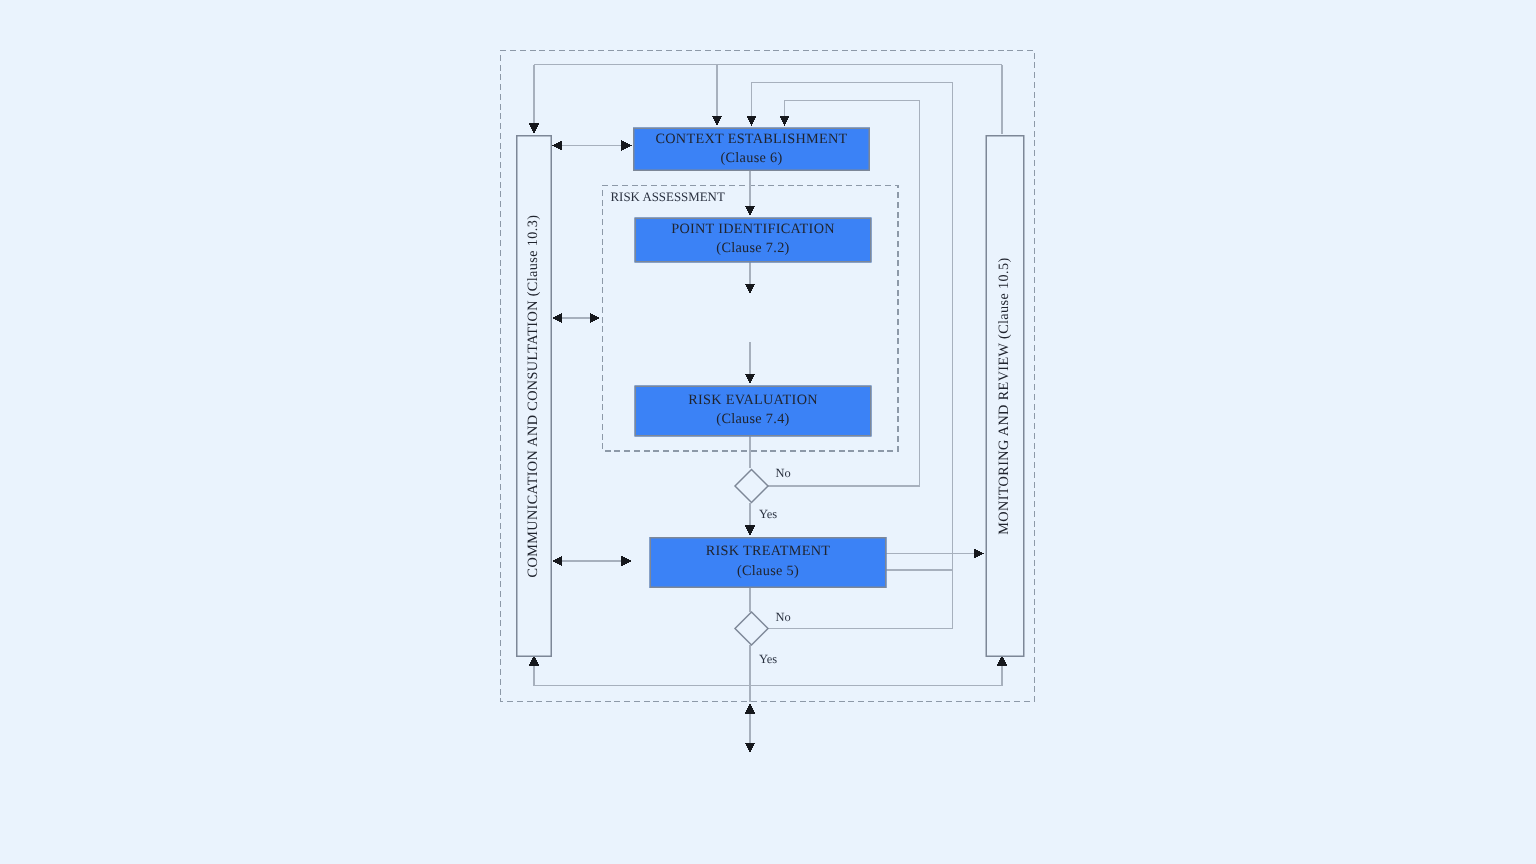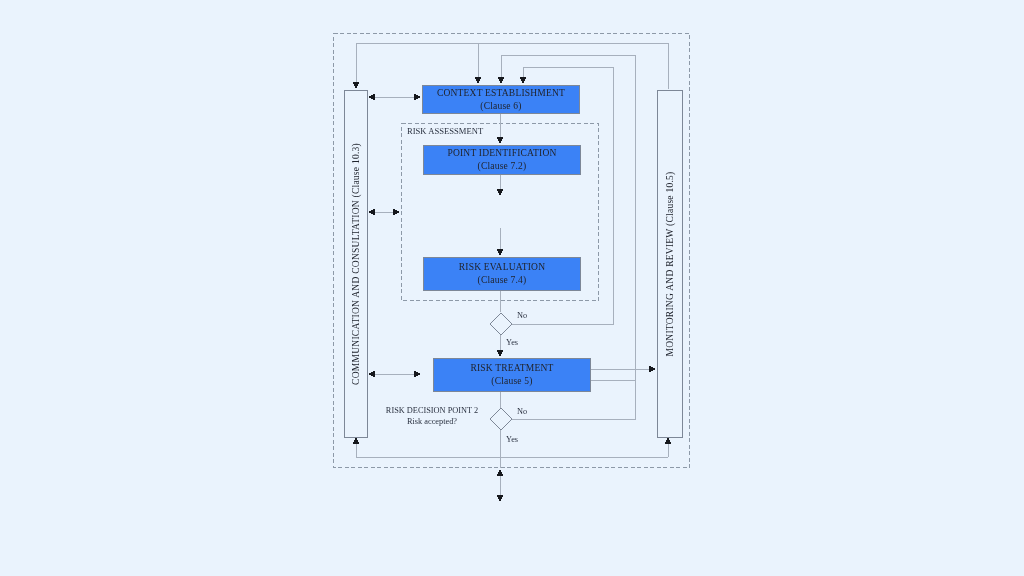--- a/index.html
+++ b/index.html
@@ -99,21 +99,17 @@
   </div>
 
   <div class="lbl" style="left:517px;top:310px;">No</div>
   <div class="lbl" style="left:506px;top:337px;">Yes</div>
 
   <div class="node" style="left:422px;top:358px;width:156px;height:32px;margin-left:11px;">
     <span>RISK TREATMENT</span>
     <span>(Clause 5)</span>
   </div>
 
-  <div class="lbl center" style="left:378px;top:405px;width:108px;">
-    <span>RISK DECISION POINT 2</span><br>
-    <span>Risk accepted?</span>
-  </div>
   <div class="lbl" style="left:517px;top:406px;">No</div>
   <div class="lbl" style="left:506px;top:434px;">Yes</div>
 
 
 </div>
 
 </body></html>

